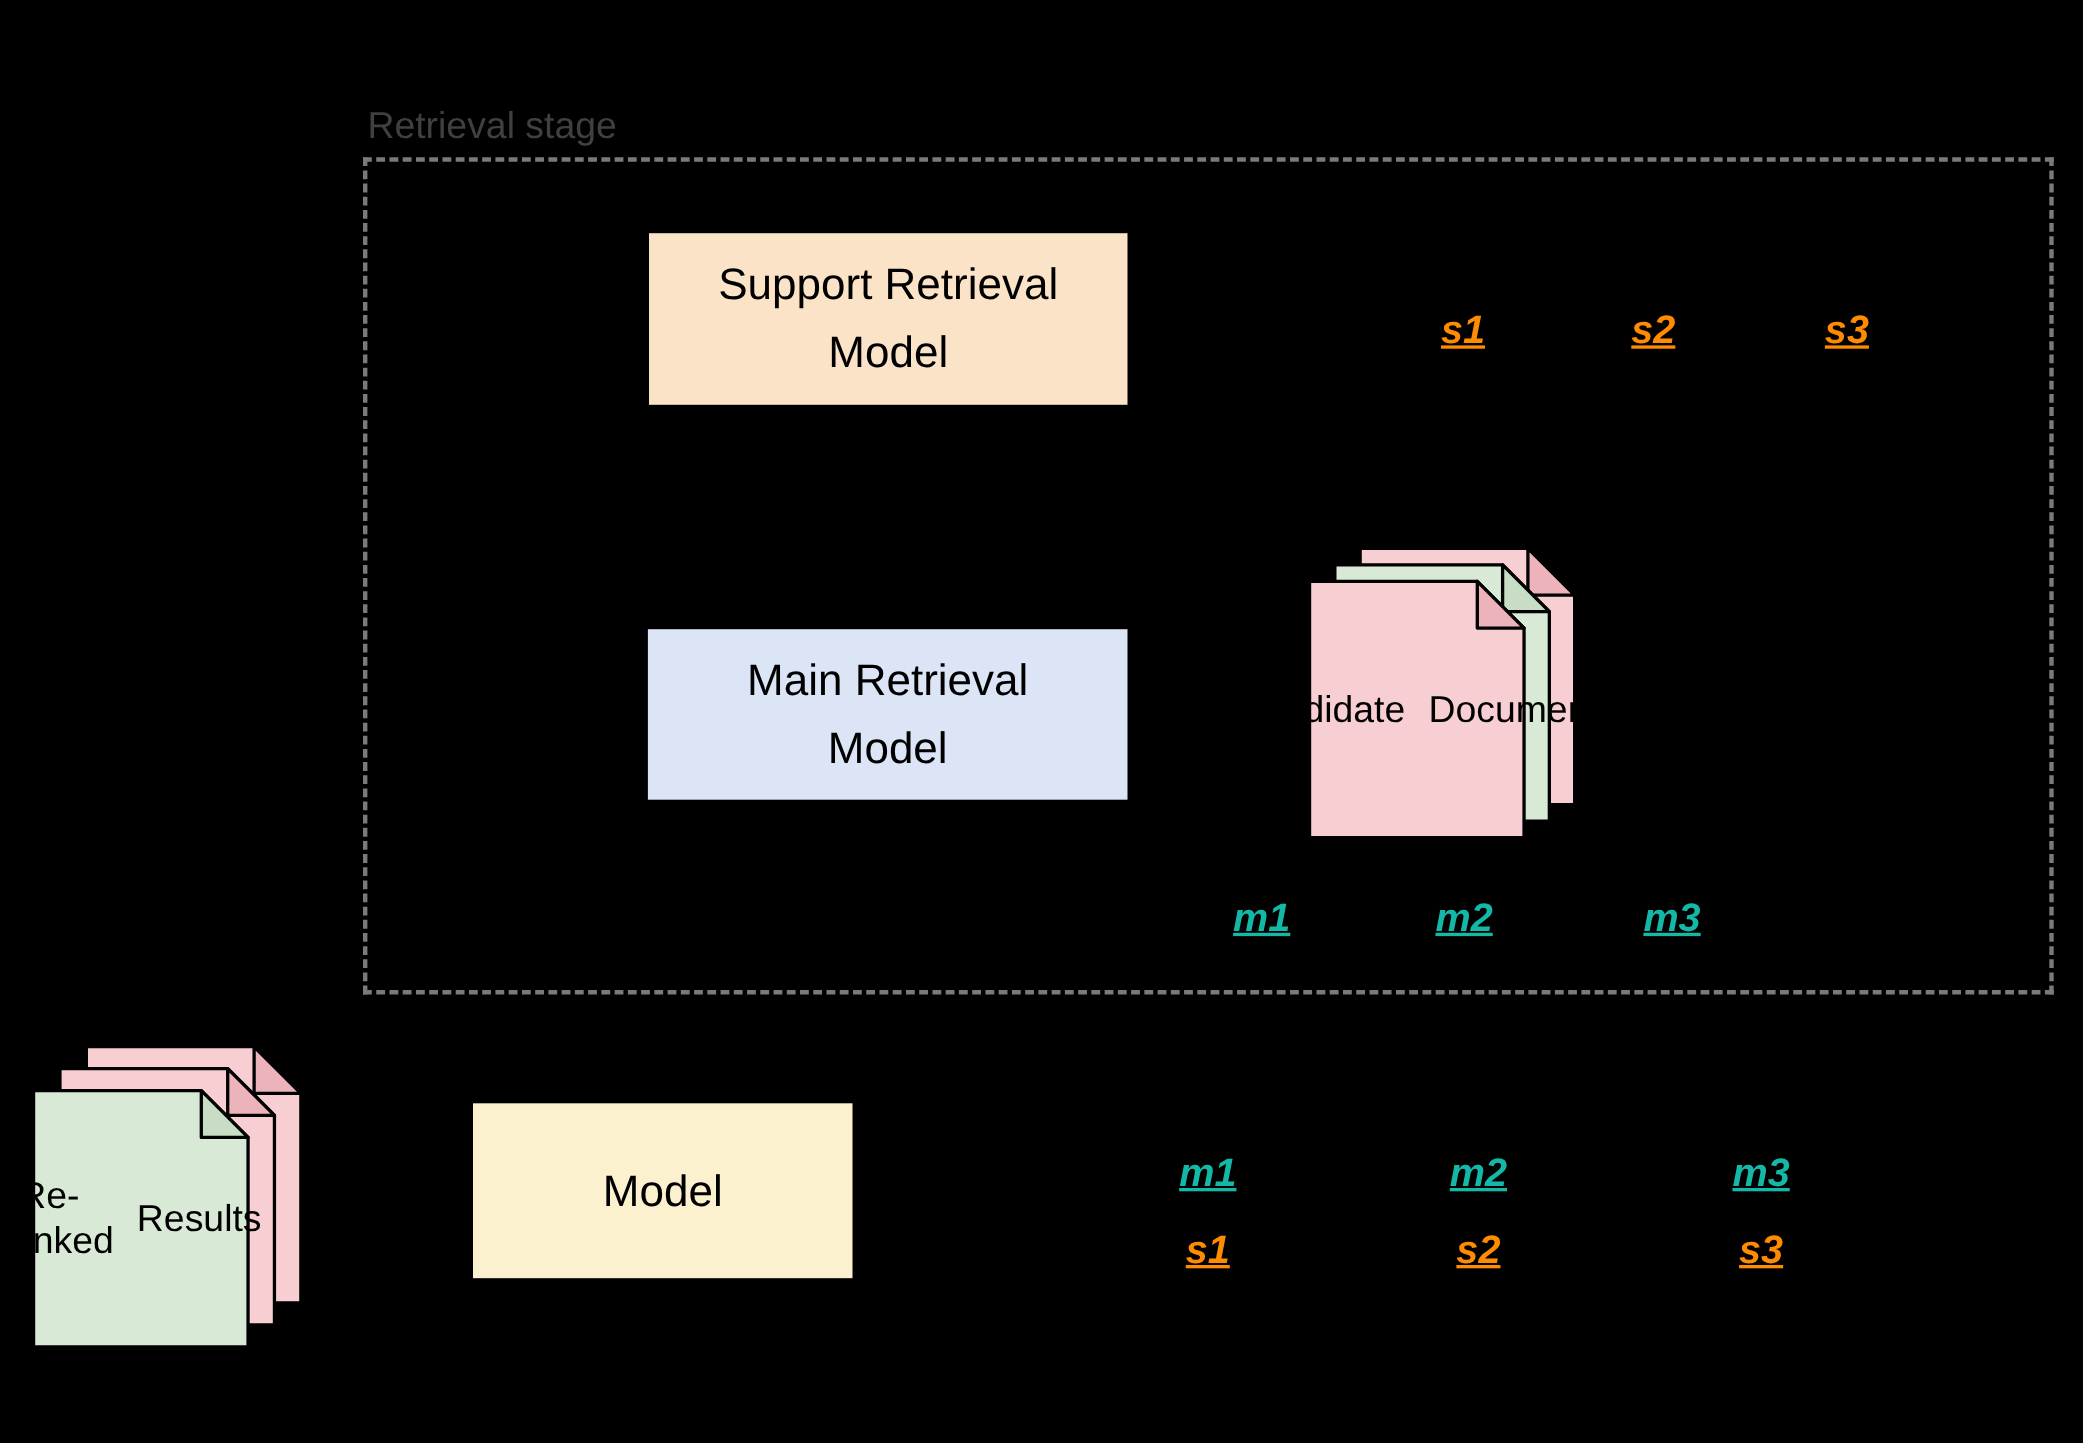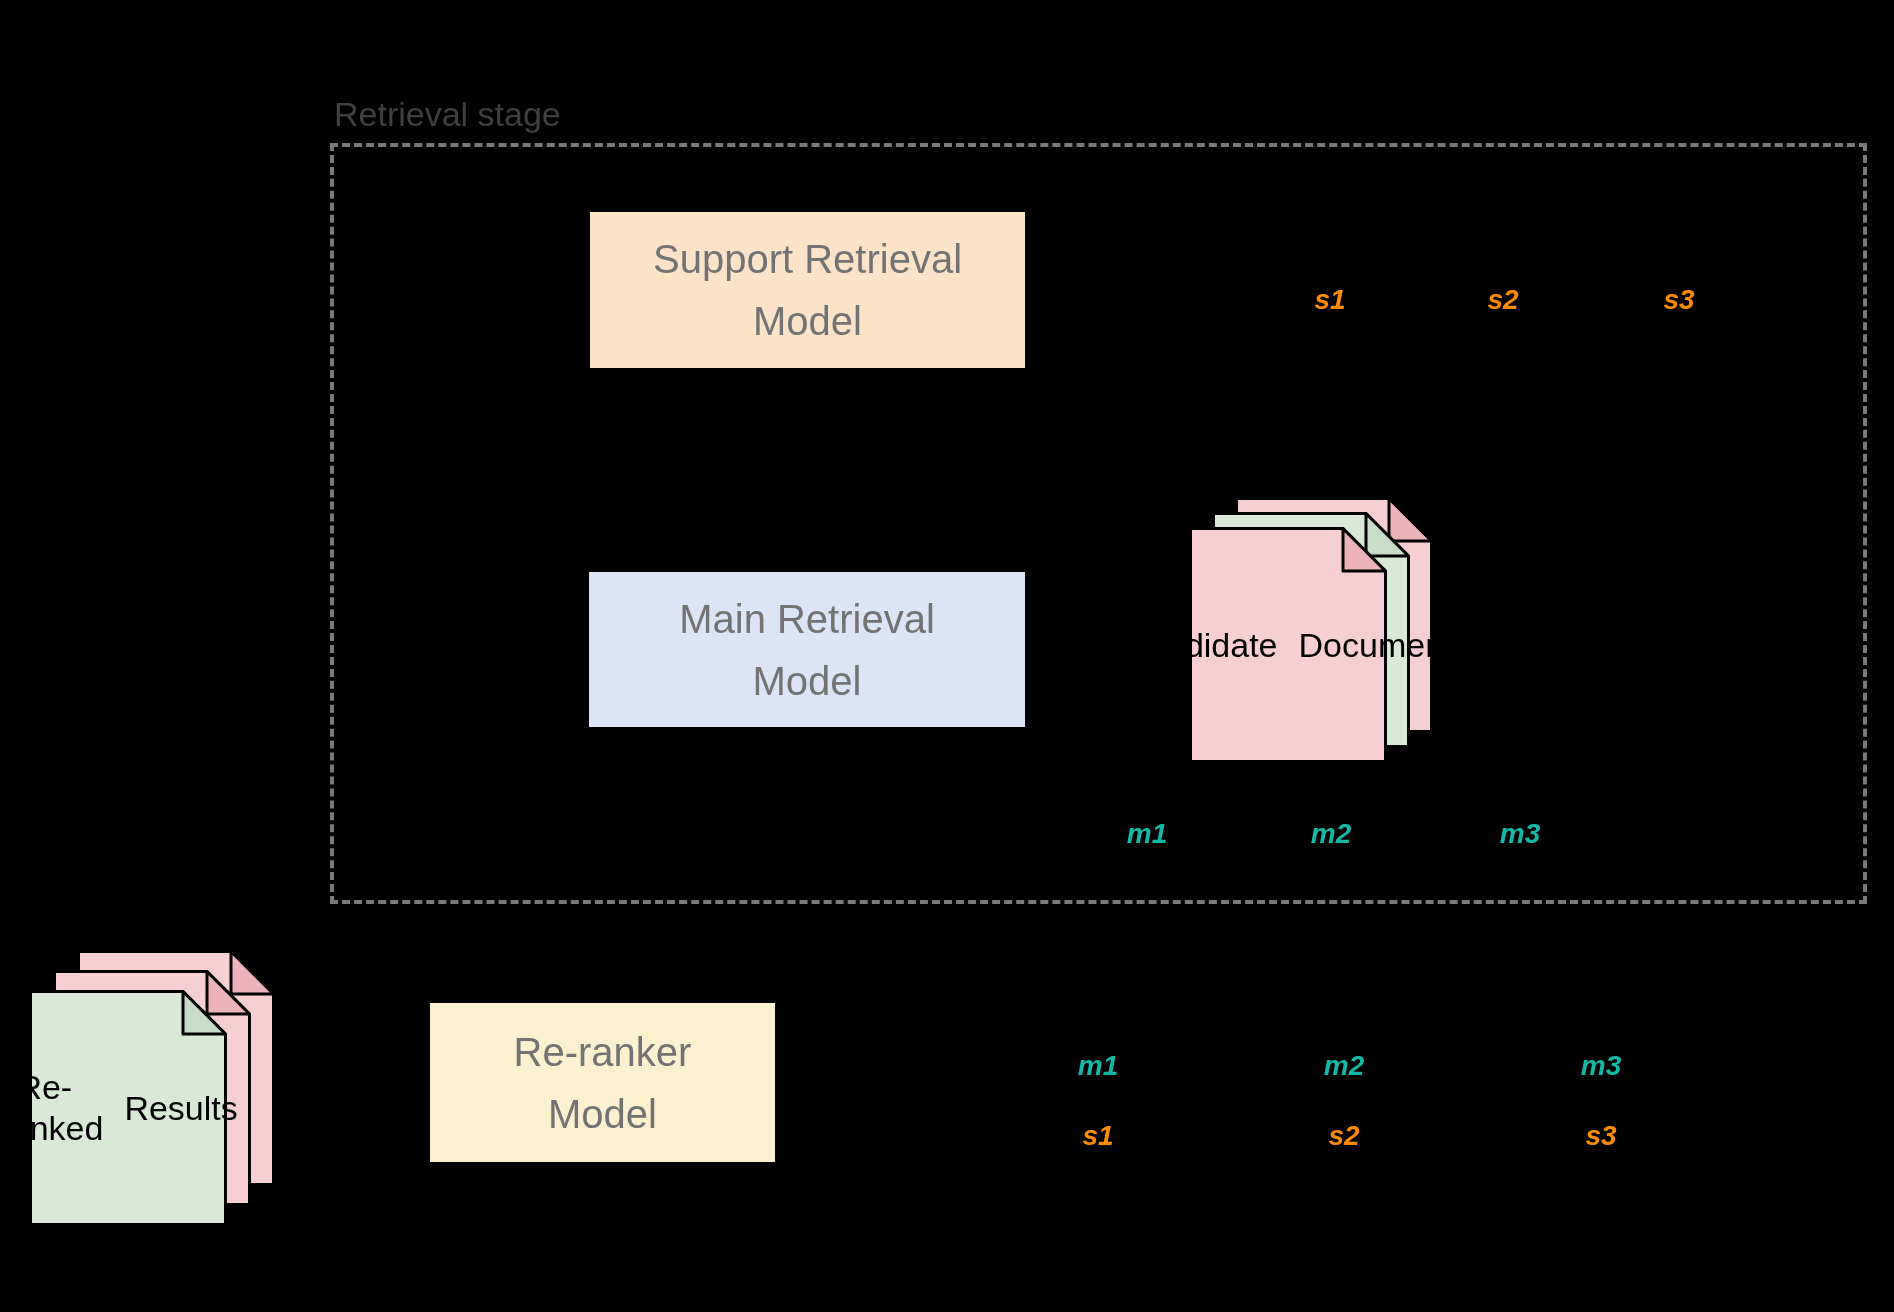--- a/index.html
+++ b/index.html
@@ -20,32 +20,32 @@
     position:absolute;left:330px;top:143px;
     width:1537px;height:761px;
     border:4px dashed #7a7a7a;
     box-sizing:border-box;
   }
   
   .model-box{
     position:absolute;
     display:flex;flex-direction:column;
     align-items:center;justify-content:center;
-    text-align:center;color:#737373;
+    text-align:center;color:#000000;
     font-size:40px;line-height:1.55;
     box-sizing:border-box;
   }
   .support-box{left:590px;top:212px;width:435px;height:156px;background:#fbe3c7;}
   .main-box{left:589px;top:572px;width:436px;height:155px;background:#dbe5f6;}
   .reranker-box{left:430px;top:1003px;width:345px;height:159px;background:#fcf1cf;}
   
   .score{
     position:absolute;transform:translate(-50%,-50%);
-    font-size:28px;font-weight:bold;font-style:italic;
-    white-space:nowrap;line-height:1;
+    font-size:36px;font-weight:bold;font-style:italic;
+    white-space:nowrap;line-height:1;text-decoration:underline;
   }
   .score.m{color:#14b8a6;}
   .score.s{color:#ff8c00;}
   
   .doc-stack{position:absolute;}
   .doc-stack svg{display:block;}
   .doc-label{
     position:absolute;
     display:flex;gap:21px;
     align-items:center;justify-content:center;
@@ -93,21 +93,20 @@
   <div class="doc-label candidate-label">
     <span>Candidate</span>
     <span>Document</span>
   </div>
 
   <span class="score m" style="left:1147px;top:834px;">m1</span>
   <span class="score m" style="left:1331px;top:834px;">m2</span>
   <span class="score m" style="left:1520px;top:834px;">m3</span>
 
   <div class="model-box reranker-box">
-    <span>Re-ranker</span>
     <span>Model</span>
   </div>
 
   <div class="doc-stack" style="left:29px;top:950px;">
     <svg width="246" height="278" viewBox="0 0 246 278">
 
       <path d="M49.5,1.5 L202,1.5 L244.5,44 L244.5,234.5 L49.5,234.5 Z" fill="#f7cfd3" stroke="#000" stroke-width="3" stroke-linejoin="round"></path>
       <path d="M202,1.5 L202,44 L244.5,44 Z" fill="#ecb4ba" stroke="#000" stroke-width="3" stroke-linejoin="round"></path>
 
       <path d="M25.5,21.5 L178,21.5 L220.5,64 L220.5,254.5 L25.5,254.5 Z" fill="#f7cfd3" stroke="#000" stroke-width="3" stroke-linejoin="round"></path>

